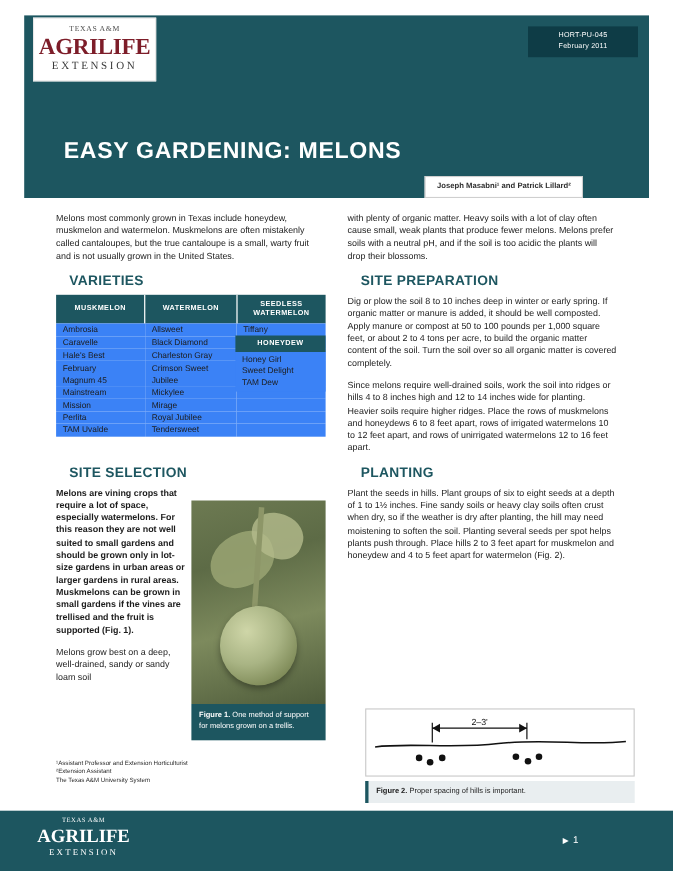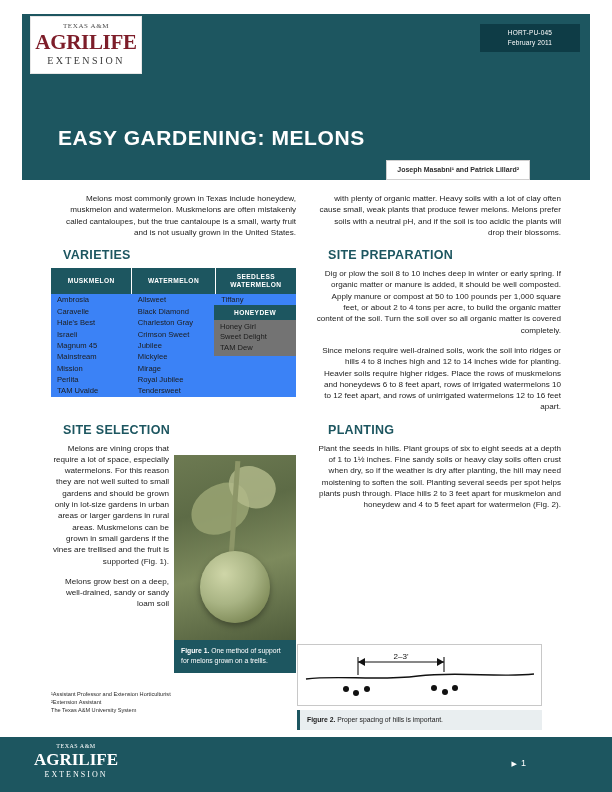--- a/index.html
+++ b/index.html
@@ -108,21 +108,21 @@
   .col-right {
     position: absolute;
     left: 316px; top: 193px;
     width: 245px;
   }
   p.body {
     margin: 0 0 9px 0;
     font-size: 8.1px;
     line-height: 11.3px;
     color: #1c1c1c;
-    text-align: right;
+    text-align: left;
   }
   h2.sec {
     margin: 10px 0 6px 12px;
     font-size: 12.5px;
     color: #1d5660;
     font-weight: bold;
     letter-spacing: .3px;
   }
   
   .vartable {
@@ -153,21 +153,21 @@
     margin-top: 0;
     background: #1d5660;
     color: #ffffff;
     font-size: 6.6px;
     font-weight: bold;
     letter-spacing: .4px;
     text-align: center;
     padding: 4px 2px;
   }
   .honeybox {
-    background: #737373;
+    background: #3b82f6;
     font-size: 7.6px;
     padding: 2px 2px 3px 6px;
     color: #1c1c1c;
     line-height: 10.5px;
   }
   
   .fig1 {
     position: absolute;
     left: 174px; top: 455px;
     width: 122px;
@@ -216,21 +216,21 @@
     background: #1d5660;
     color: #ffffff;
     font-size: 6.8px;
     line-height: 9.5px;
     padding: 6px 7px 8px 7px;
   }
   .fig1 .cap b { font-weight: bold; }
   
   .fig2 {
     position: absolute;
-    left: 297px; top: 644px;
+    left: 332px; top: 644px;
     width: 245px;
   }
   .fig2 .draw {
     width: 245px;
     height: 62px;
     background: #ffffff;
     border: 1px solid #c8c8c8;
     box-sizing: border-box;
     position: relative;
   }
@@ -339,21 +339,21 @@
           <td>Caravelle</td>
           <td>Black Diamond</td>
           <td>Tri-X 313</td>
         </tr>
         <tr>
           <td>Hale's Best</td>
           <td>Charleston Gray</td>
           <td></td>
         </tr>
         <tr>
-          <td>Israeli</td>
+          <td>February</td>
           <td>Crimson Sweet</td>
           <td></td>
         </tr>
         <tr>
           <td>Magnum 45</td>
           <td>Jubilee</td>
           <td></td>
         </tr>
         <tr>
           <td>Mainstream</td>
@@ -383,21 +383,21 @@
         <div class="honeyhdr">HONEYDEW</div>
         <div class="honeybox">
           <div>Honey Girl</div>
           <div>Sweet Delight</div>
           <div>TAM Dew</div>
         </div>
       </div>
     </div>
 
     <h2 class="sec" style="margin-top:26px;">SITE SELECTION</h2>
-    <p class="body" style="width:118px;">Melons are vining crops that require a lot of space, especially watermelons. For this reason they are not well suited to small gardens and should be grown only in lot-size gardens in urban areas or larger gardens in rural areas. Muskmelons can be grown in small gardens if the vines are trellised and the fruit is supported (Fig. 1).</p>
+    <p class="body" style="width:118px;font-weight:bold;">Melons are vining crops that require a lot of space, especially watermelons. For this reason they are not well suited to small gardens and should be grown only in lot-size gardens in urban areas or larger gardens in rural areas. Muskmelons can be grown in small gardens if the vines are trellised and the fruit is supported (Fig. 1).</p>
     <p class="body" style="width:118px;">Melons grow best on a deep, well-drained, sandy or sandy loam soil</p>
   </div>
 
   <div class="fig1">
     <div class="photo">
       <div class="leaf"></div>
       <div class="leaf2"></div>
       <div class="stem"></div>
       <div class="melon"></div>
     </div>

